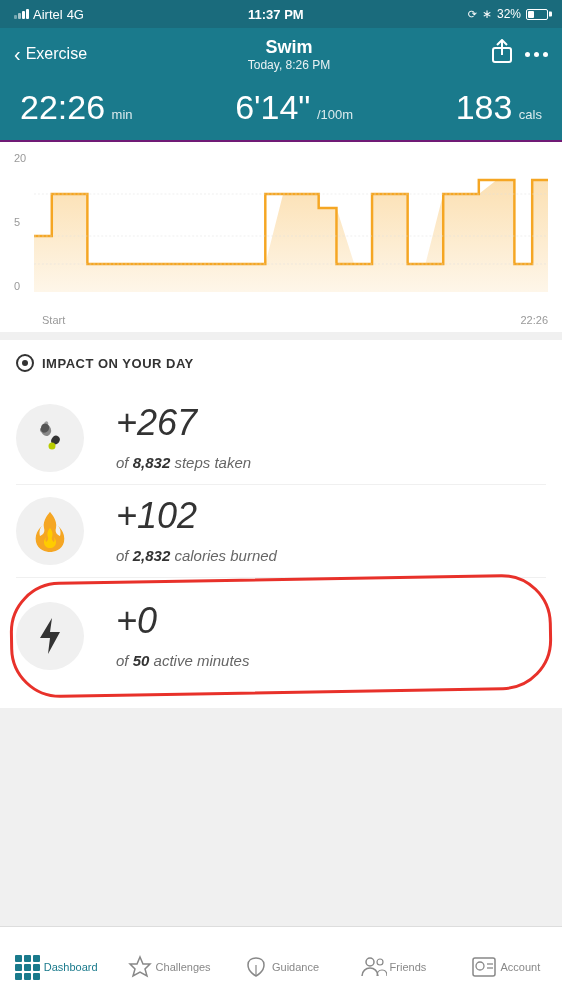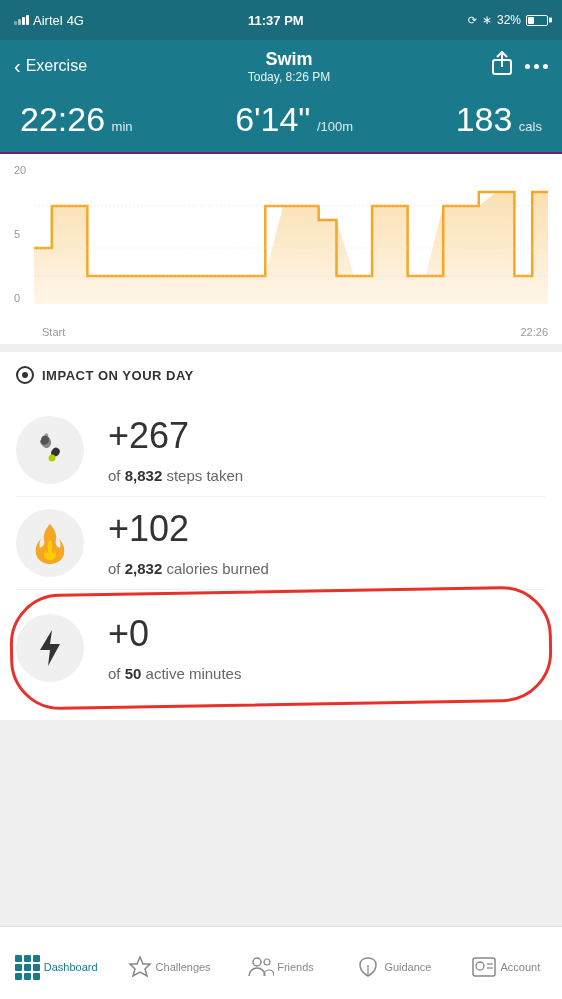--- a/index.html
+++ b/index.html
@@ -9,21 +9,21 @@
     
     .status-bar {
       background: #1a6b7c;
       color: white;
       display: flex;
       justify-content: space-between;
       align-items: center;
       padding: 6px 14px;
       font-size: 13px;
       font-weight: 500;
-      height: 40px;
+      height: 28px;
     }
     .status-left { display: flex; align-items: center; gap: 4px; }
     .status-center { font-size: 13px; font-weight: 600; }
     .status-right { display: flex; align-items: center; gap: 5px; font-size: 12px; }
     .signal-bars { display: flex; align-items: flex-end; gap: 1px; }
     .signal-bars span { background: white; width: 3px; border-radius: 1px; }
     .signal-bars span:nth-child(1) { height: 4px; opacity: 0.4; }
     .signal-bars span:nth-child(2) { height: 6px; opacity: 0.6; }
     .signal-bars span:nth-child(3) { height: 8px; }
     .signal-bars span:nth-child(4) { height: 10px; }
@@ -80,21 +80,21 @@
     .impact-section {
       background: white;
       margin-top: 8px;
       padding: 14px 16px;
     }
     .impact-header { display: flex; align-items: center; gap: 8px; margin-bottom: 20px; }
     .impact-icon { width: 18px; height: 18px; border: 2px solid #333; border-radius: 50%; display: flex; align-items: center; justify-content: center; }
     .impact-icon-dot { width: 6px; height: 6px; background: #333; border-radius: 50%; }
     .impact-title { font-size: 13px; font-weight: 700; color: #333; letter-spacing: 0.5px; text-transform: uppercase; }
 
-    .impact-item { display: flex; align-items: flex-end; gap: 24px; padding: 12px 0; border-bottom: 1px solid #f0f0f0; }
+    .impact-item { display: flex; align-items: center; gap: 32px; padding: 12px 0; border-bottom: 1px solid #f0f0f0; font-style: italic; }
     .impact-item:last-child { border-bottom: none; }
     .impact-circle { width: 68px; height: 68px; border-radius: 50%; background: #f0f0f0; display: flex; align-items: center; justify-content: center; flex-shrink: 0; }
     .impact-text { flex: 1; }
     .impact-value { font-size: 36px; font-weight: 300; color: #333; line-height: 1; }
     .impact-desc { font-size: 15px; color: #666; margin-top: 13px; }
     .impact-desc strong { color: #333; font-weight: 700; }
 
     
     .active-item-wrapper {
       position: relative;
@@ -420,38 +420,38 @@
     <div class="tab-icon">
       <svg width="24" height="24" viewBox="0 0 24 24">
         <polygon points="12,2 15,9 22,9 17,14 19,21 12,17 5,21 7,14 2,9 9,9" fill="none" stroke="#888" stroke-width="1.5"></polygon>
       </svg>
     </div>
     <span class="tab-label">Challenges</span>
   </div>
 
   <div class="tab-item">
     <div class="tab-icon">
+      <svg width="24" height="24" viewBox="0 0 24 24">
+        <path d="M12,21 C12,21 4,17 4,10 C4,5 8,3 12,3 C16,3 20,5 20,10 C20,17 12,21 12,21Z" fill="none" stroke="#888" stroke-width="1.5"></path>
+        <line x1="12" y1="21" x2="12" y2="10" stroke="#888" stroke-width="1.2"></line>
+      </svg>
+    </div>
+    <span class="tab-label">Guidance</span>
+  </div>
+
+  <div class="tab-item">
+    <div class="tab-icon">
       <svg width="26" height="22" viewBox="0 0 26 22">
         <circle cx="9" cy="6" r="4" fill="none" stroke="#888" stroke-width="1.5"></circle>
         <path d="M1,20 C1,15 5,12 9,12 C13,12 17,15 17,20" fill="none" stroke="#888" stroke-width="1.5"></path>
         <circle cx="19" cy="6" r="3" fill="none" stroke="#888" stroke-width="1.2"></circle>
         <path d="M16,20 C16,16 18,14 21,14 C24,14 26,16 26,20" fill="none" stroke="#888" stroke-width="1.2"></path>
       </svg>
     </div>
     <span class="tab-label">Friends</span>
-  </div>
-
-  <div class="tab-item">
-    <div class="tab-icon">
-      <svg width="24" height="24" viewBox="0 0 24 24">
-        <path d="M12,21 C12,21 4,17 4,10 C4,5 8,3 12,3 C16,3 20,5 20,10 C20,17 12,21 12,21Z" fill="none" stroke="#888" stroke-width="1.5"></path>
-        <line x1="12" y1="21" x2="12" y2="10" stroke="#888" stroke-width="1.2"></line>
-      </svg>
-    </div>
-    <span class="tab-label">Guidance</span>
   </div>
 
   <div class="tab-item">
     <div class="tab-icon">
       <svg width="26" height="22" viewBox="0 0 26 22">
         <rect x="2" y="2" width="22" height="18" rx="2" fill="none" stroke="#888" stroke-width="1.5"></rect>
         <circle cx="9" cy="10" r="4" fill="none" stroke="#888" stroke-width="1.3"></circle>
         <line x1="16" y1="8" x2="22" y2="8" stroke="#888" stroke-width="1.3"></line>
         <line x1="16" y1="12" x2="22" y2="12" stroke="#888" stroke-width="1.3"></line>
       </svg>

